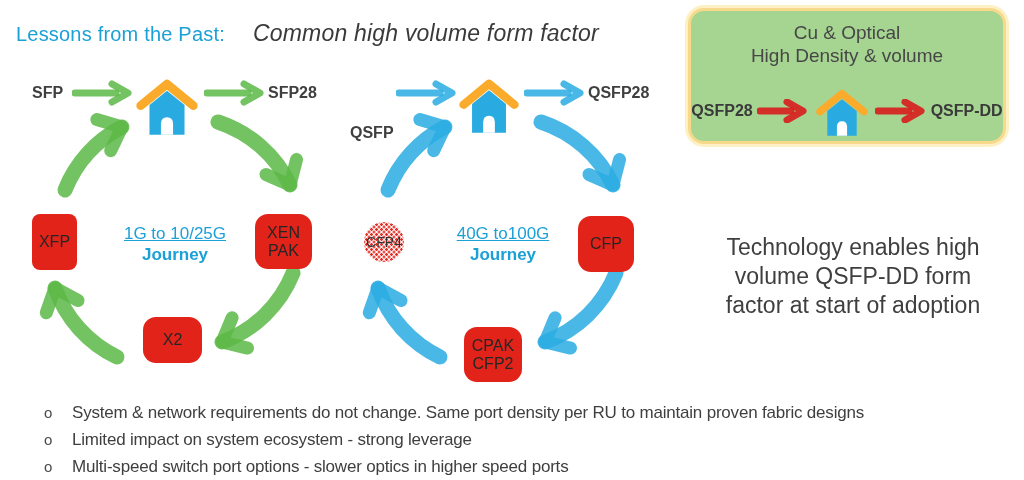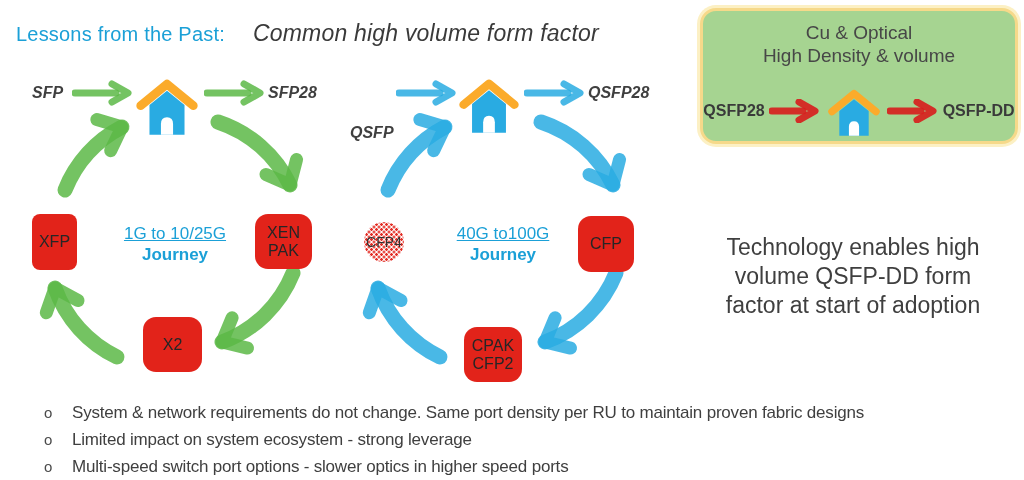--- a/index.html
+++ b/index.html
@@ -9,31 +9,31 @@
   }
   
   .title{position:absolute;left:16px;top:20px;display:flex;align-items:baseline;gap:28px;white-space:nowrap;}
   .title .t1{color:var(--title-blue,#1BA0D7);font-size:20px;letter-spacing:.2px;}
   .title .t2{color:#3a3a3a;font-size:23px;font-style:italic;letter-spacing:.2px;}
   
   .hbox{
     position:absolute;left:688px;top:8px;width:318px;height:136px;box-sizing:border-box;
     background:var(--panel-green,#A6D491);border:3px solid var(--panel-border,#F6D98A);
     border-radius:16px;box-shadow:0 0 0 3px var(--panel-glow,#FCF0C4);
-    text-align:center;padding-top:10px;margin-left:12px;
+    text-align:center;padding-top:10px;
   }
   .hbox .hl{font-size:19px;color:#474747;line-height:1.22;}
   .hbox-row{position:absolute;left:0;right:0;top:74px;display:flex;align-items:center;justify-content:center;gap:4px;}
   .hlabel{font-size:16px;font-weight:bold;color:#3a3a3a;white-space:nowrap;}
   
   .diagram{position:absolute;width:330px;height:330px;top:70px;}
   #dg-left{left:10px;}
   #dg-mid{left:340px;}
   .ring{position:absolute;left:0;top:0;}
-  .flabel{position:absolute;font-size:16px;font-weight:bold;color:#3f3f3f;white-space:nowrap;font-style:italic;}
+  .flabel{position:absolute;font-size:16px;font-weight:bold;color:#3f3f3f;white-space:nowrap;}
   .sarrow{position:absolute;}
   .house{position:absolute;}
   .h-body{fill:var(--house-blue,#29ABE2);}
   .h-roof{stroke:var(--roof-orange,#FBAB2B);fill:none;stroke-width:13;stroke-linecap:round;stroke-linejoin:round;}
   .h-door{fill:#ffffff;}
   .node{
     position:absolute;background:var(--node-red,#E2231A);border-radius:13px;
     display:flex;flex-direction:column;align-items:center;justify-content:center;
     color:#262626;font-size:16px;line-height:1.08;text-align:center;
   }
@@ -126,21 +126,21 @@
     </svg>
     <span class="flabel" style="left:258px;top:14px;">SFP28</span>
 
     <div class="node" style="left:22px;top:144px;width:45px;height:56px;border-radius:8px;">
       <span>XFP</span>
     </div>
     <div class="node" style="left:245px;top:144px;width:57px;height:55px;">
       <span>XEN</span>
       <span>PAK</span>
     </div>
-    <div class="node" style="left:133px;top:247px;width:59px;height:55px;">
+    <div class="node" style="left:133px;top:247px;width:59px;height:46px;">
       <span>X2</span>
     </div>
     <div class="center-text" style="left:85px;top:153px;width:160px;">
       <div class="jt1">1G to 10/25G</div>
       <div class="jt2">Journey</div>
     </div>
   </div>
 
   <div class="diagram" id="dg-mid">
     <svg class="ring" width="330" height="330" viewBox="0 0 330 330">

